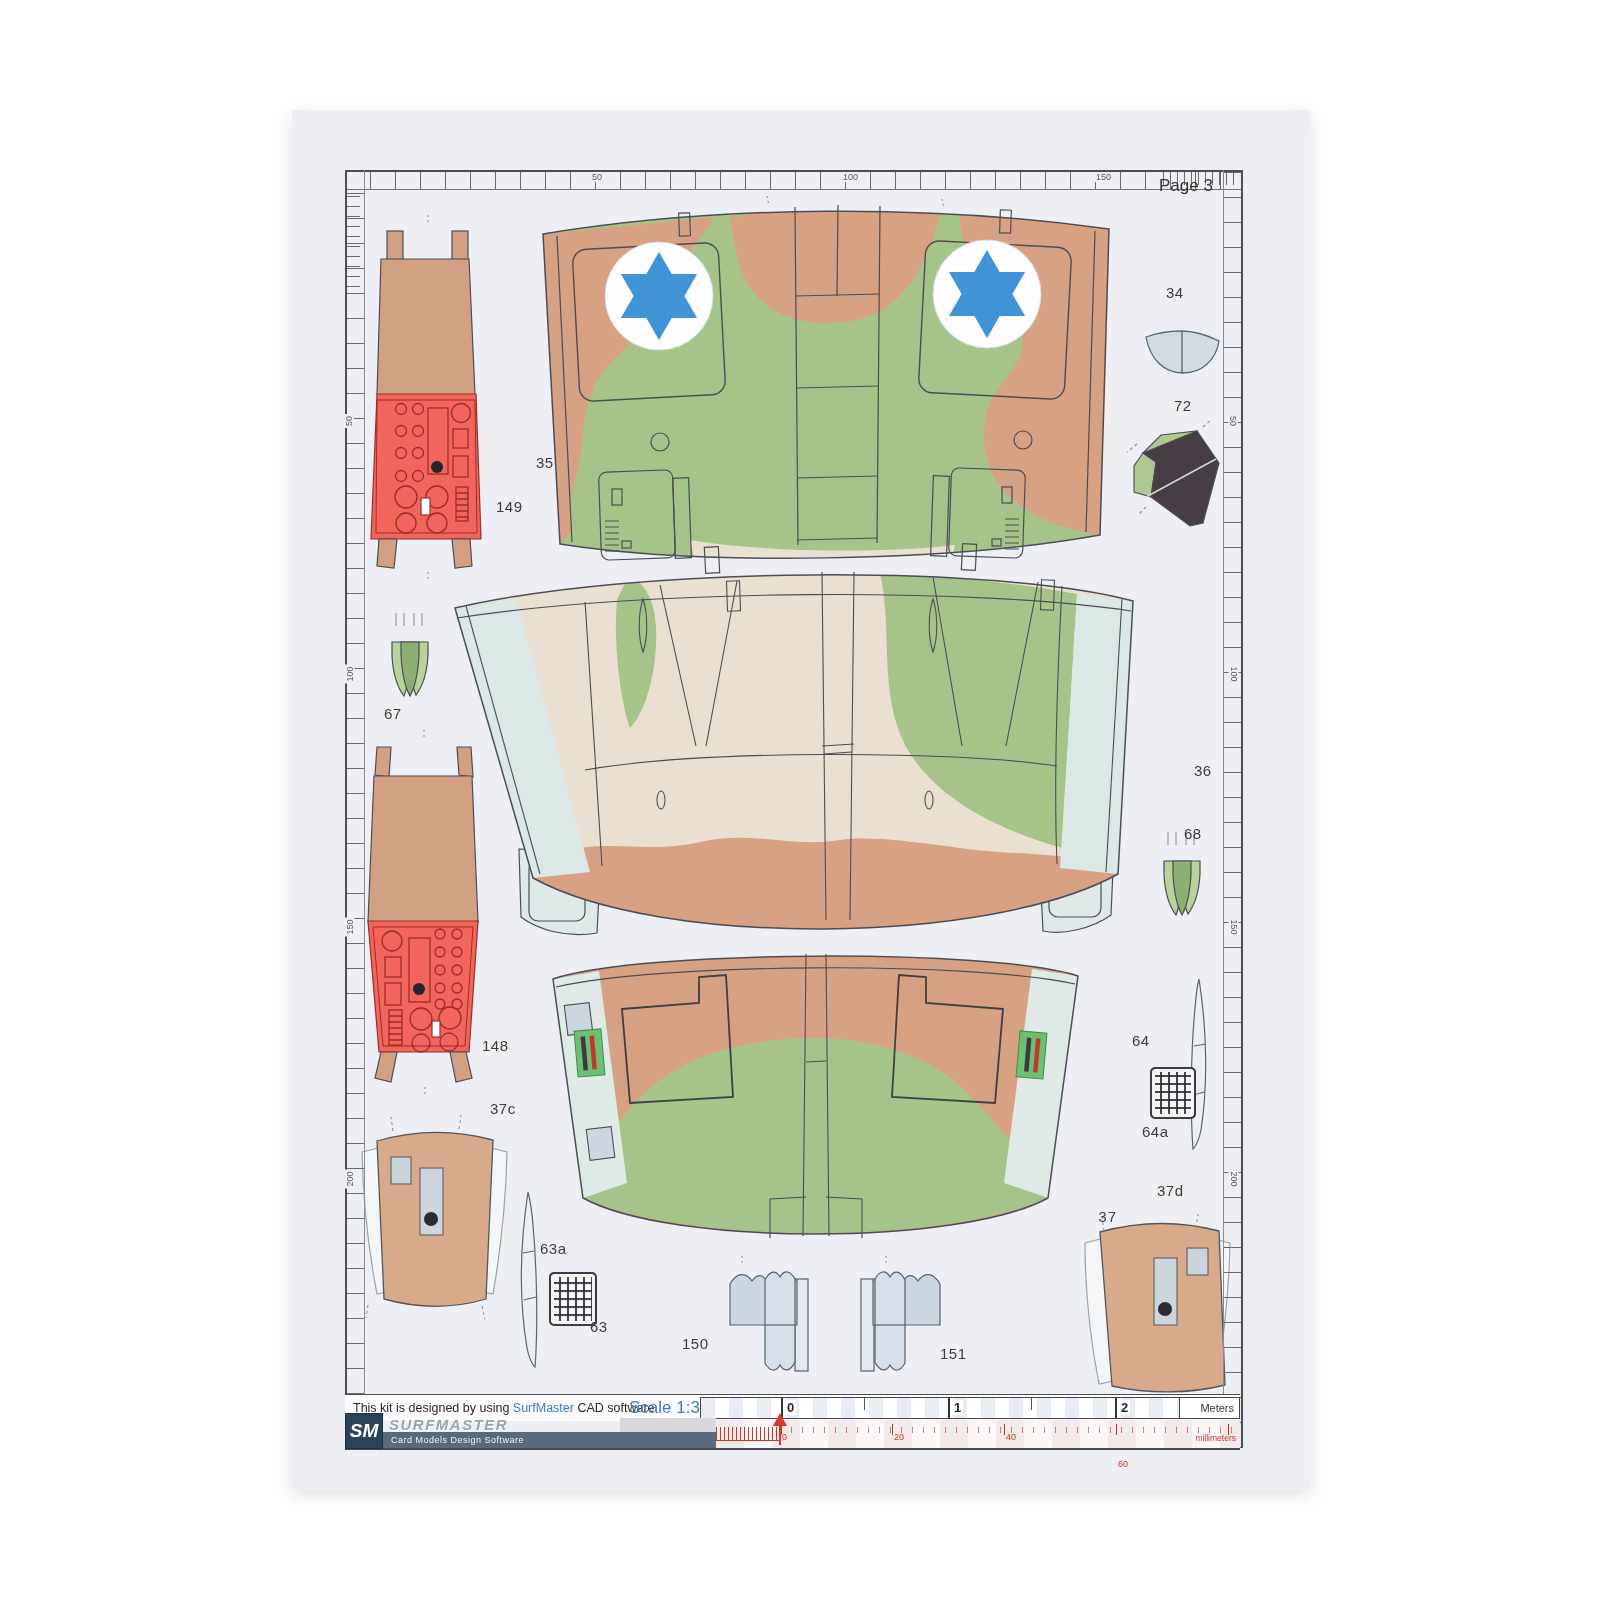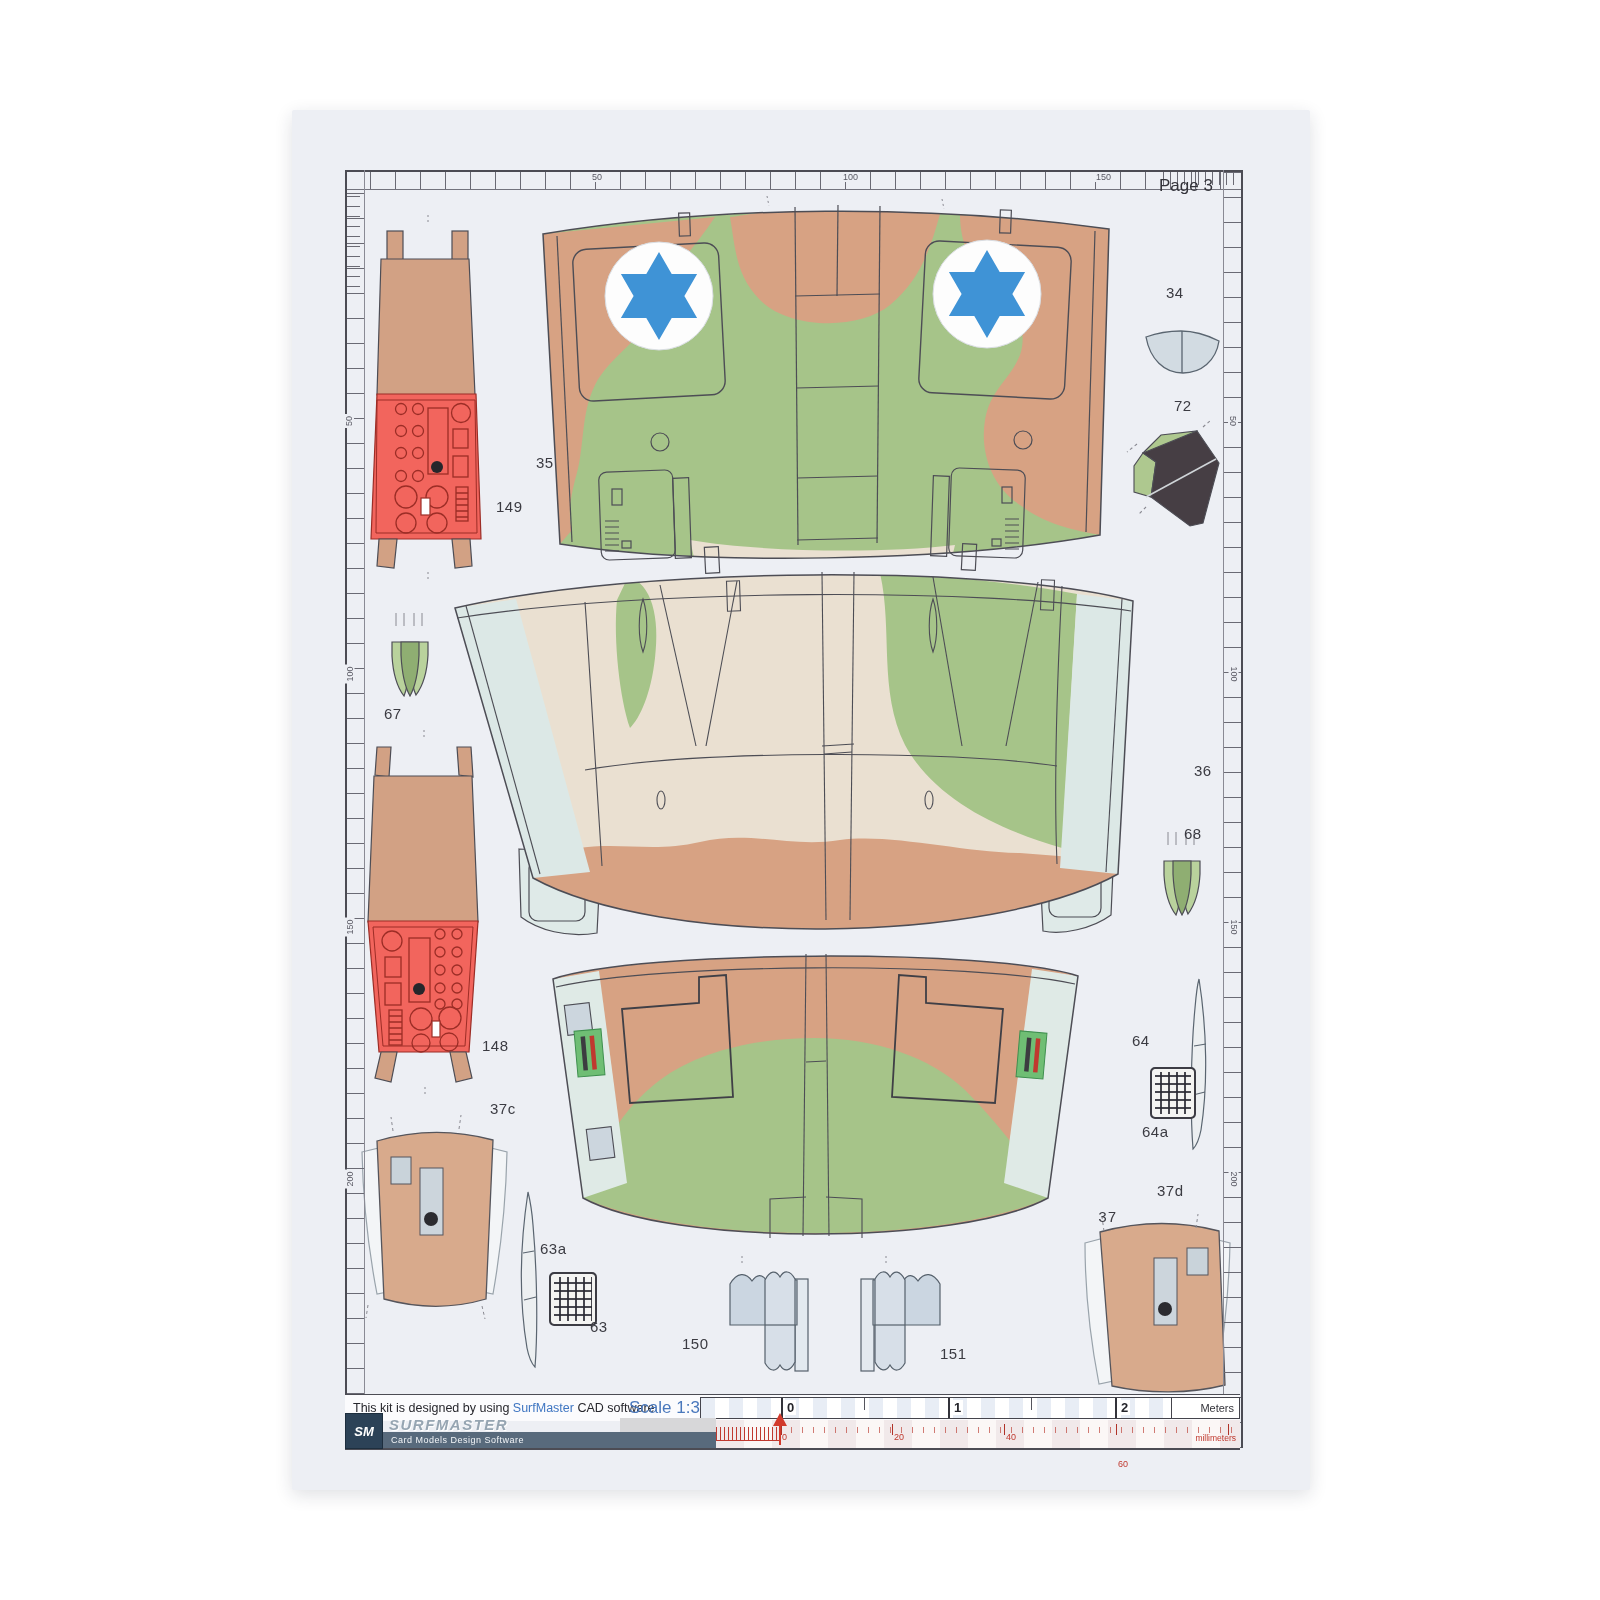--- a/index.html
+++ b/index.html
@@ -42,24 +42,24 @@
   .footrow{position:absolute;left:345px;top:1394px;width:895px;height:26px;background:#fbfbfd;
     border-top:1.5px solid #4c4c54;}
   .kit-text{position:absolute;left:8px;top:6px;font-size:12.5px;color:#26262c;white-space:nowrap;}
   .kit-text .brand{color:#3f76c2;}
   .scale-label{position:absolute;left:284px;top:3px;font-size:17px;color:#4a78bc;}
   .mbar{position:absolute;left:355px;top:2px;width:540px;height:22px;border:1.5px solid #44444c;
     background-image:repeating-linear-gradient(90deg,#e8edf5 0 14px,#ffffff 14px 28px);box-sizing:border-box;}
   .mtick{position:absolute;top:0;width:2px;height:100%;background:#33333a;}
   .mtick.half{height:60%;width:1px;background:#55555e;}
   .mnum{position:absolute;top:2px;font-size:13px;font-weight:bold;color:#26262c;background:#fff;padding:0 2px;}
-  .munit{position:absolute;right:0;top:0;width:68px;height:100%;background:#fff;border-left:1.5px solid #44444c;
+  .munit{position:absolute;right:0;top:0;width:60px;height:100%;background:#fff;border-left:1.5px solid #44444c;
     font-size:11px;color:#33333a;display:flex;align-items:center;justify-content:flex-end;padding-right:5px;box-sizing:border-box;}
   .logo-sm{position:absolute;left:345px;top:1413px;width:38px;height:36px;background:#2c4257;color:#fff;
-    font-size:13px;font-weight:bold;font-style:italic;display:flex;align-items:center;justify-content:center;
+    font-size:19px;font-weight:bold;font-style:italic;display:flex;align-items:center;justify-content:center;
     border:1px solid #1d2e3e;box-sizing:border-box;z-index:3;}
   .logo-name{position:absolute;left:389px;top:1416px;font-size:15px;font-weight:bold;font-style:italic;
     color:#96a5b2;letter-spacing:1.5px;text-shadow:1px 1px 0 #ffffff;z-index:3;}
   .logo-bar{position:absolute;left:345px;top:1432px;width:371px;height:16px;background:#586a7c;z-index:2;}
   .logo-sub{position:absolute;left:46px;top:3px;font-size:9px;color:#f2f5f8;letter-spacing:.5px;}
   .gray-block{position:absolute;left:620px;top:1418px;width:96px;height:14px;background:#d7d7d9;}
   .mmruler{position:absolute;left:716px;top:1420px;width:524px;height:28px;background:#fbf6f4;
     background-image:repeating-linear-gradient(90deg,#f1e9ea 0 28px,#fbf7f6 28px 56px);}
   .mm-hatch{position:absolute;left:0;top:7px;width:64px;height:13px;
     background-image:repeating-linear-gradient(90deg,#c0392f 0 1px,transparent 1px 4px);border-bottom:1px solid #c0392f;}

